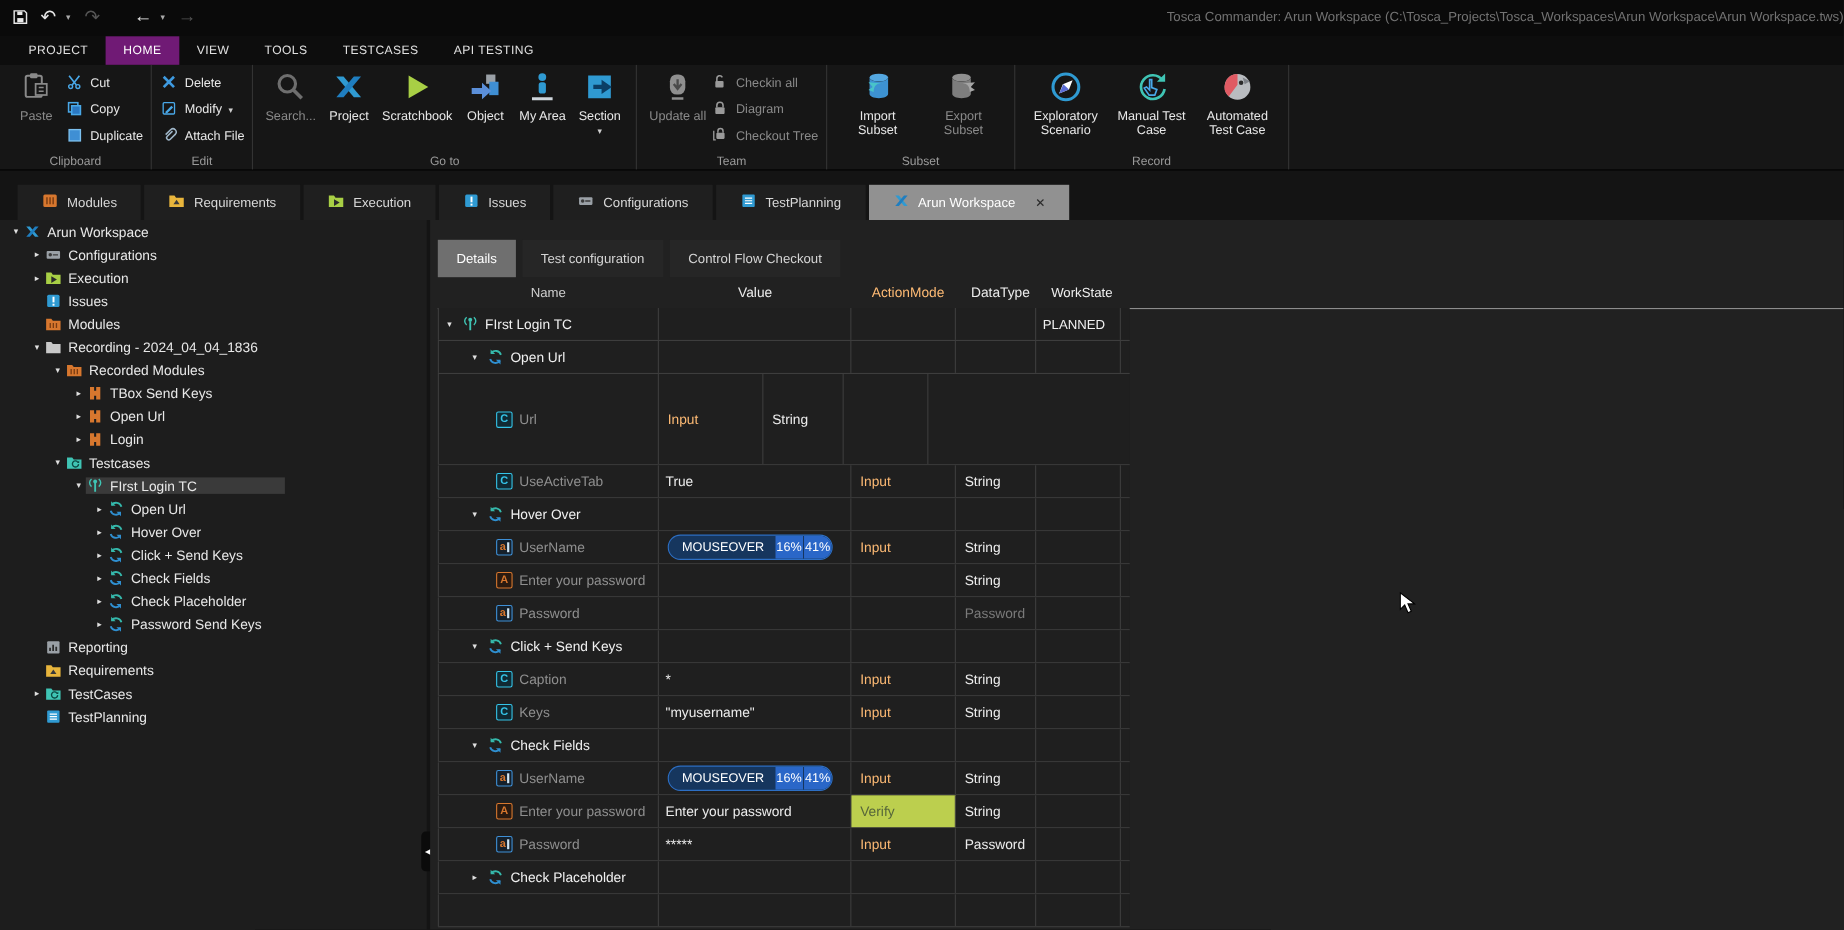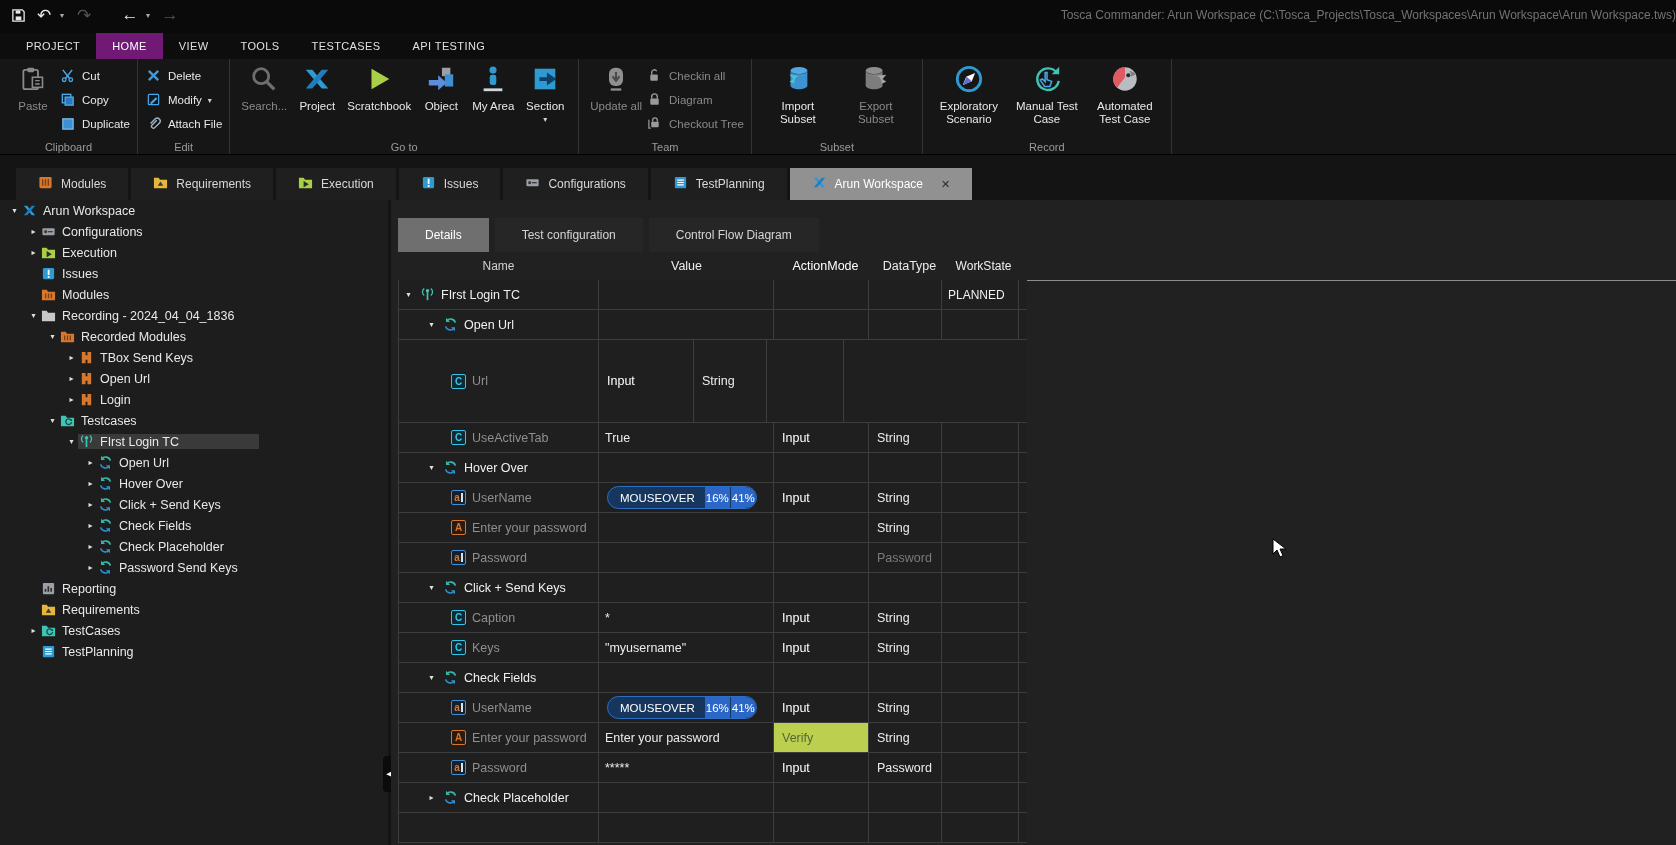--- a/index.html
+++ b/index.html
@@ -60,35 +60,35 @@
   .tree-label { white-space:nowrap; }
   .tree-sel { background:#3a3a3a; padding-right:80px; display:flex; align-items:center; }
 
   
   #collapse-handle { position:absolute; left:383px; top:556px; width:12px; height:36px; background:#0b0b0b;
                      border-radius:4px 0 0 4px; display:flex; align-items:center; justify-content:center;
                      font-size:7px; color:#fff; }
 
   
   #dtl-tabs { position:absolute; left:7px; top:18px; display:flex; gap:6px; }
-  .dtl-tab { padding:0 27px; height:34px; display:flex; align-items:center; background:#262626;
+  .dtl-tab { padding:0 17px; height:34px; display:flex; align-items:center; background:#262626;
              font-size:12px; color:#d5d5d5; }
   .dtl-tab.active { background:#6f6f6f; color:#fff; }
 
   
   #hdr-line { position:absolute; left:7px; right:0; top:80px; height:1px; background:#8d8d8d; }
   #grid { position:absolute; left:7px; top:52px; width:629px; }
   .g-head { display:flex; height:28px; align-items:center; font-size:12px; color:#d0d0d0; }
   .g-head .gc { text-align:center; }
   .grow { display:flex; align-items:stretch; border-bottom:1px solid #3d3d3d; background:#1f1f1f; }
   .gc { border-right:1px solid #3d3d3d; display:flex; align-items:center; overflow:hidden; }
   .gc:first-child { border-left:1px solid #3d3d3d; }
   .c-name { width:201px; }
   .c-val  { width:175px; font-size:12.5px; color:#ececec; padding:2px 6px; }
-  .c-am   { width:95px;  font-size:12.5px; color:#ffffff; padding-left:8px; }
+  .c-am   { width:95px;  font-size:12.5px; color:#fdba74; padding-left:8px; }
   .c-dt   { width:73px;  font-size:12.5px; color:#ececec; padding-left:8px; }
   .c-ws   { width:77px;  font-size:12px;   color:#f0f0f0; padding-left:6px; }
   .h30 { height:30px; } .h83 { height:83px; }
   .name-inner { display:flex; align-items:center; gap:4px; }
   .g-arrow { width:11px; font-size:8px; color:#e0e0e0; text-align:center; flex:none; }
   .g-ic { width:19px; display:flex; justify-content:center; flex:none; }
   .nm { font-size:12.5px; color:#f0f0f0; white-space:nowrap; }
   .nm.muted { color:#8f8f8f; }
   .val-tall { align-items:flex-start !important; line-height:17px; word-break:break-all; }
   .dt-muted { color:#7a7a7a !important; }
@@ -736,21 +736,21 @@
           </span>
           <span class="tree-label">TestPlanning</span>
         </span>
       </div>
     </div>
   <div id="collapse-handle">◀</div>
   <div id="details-panel">
     <div id="dtl-tabs">
         <div class="dtl-tab active">Details</div>
         <div class="dtl-tab">Test configuration</div>
-        <div class="dtl-tab">Control Flow Diagram</div>
+        <div class="dtl-tab">Control Flow Checkout</div>
       </div>
     <div id="hdr-line"></div>
     <div id="grid">
         <div class="g-head">
           <div class="gc c-name" style="justify-content: center; border: none;">Name</div>
           <div class="gc c-val" style="justify-content: center; border: none;">Value</div>
           <div class="gc c-am" style="justify-content: center; border: none;">ActionMode</div>
           <div class="gc c-dt" style="justify-content: center; border: none;">DataType</div>
           <div class="gc c-ws" style="justify-content: center; border: none;">WorkState</div>
         </div>

